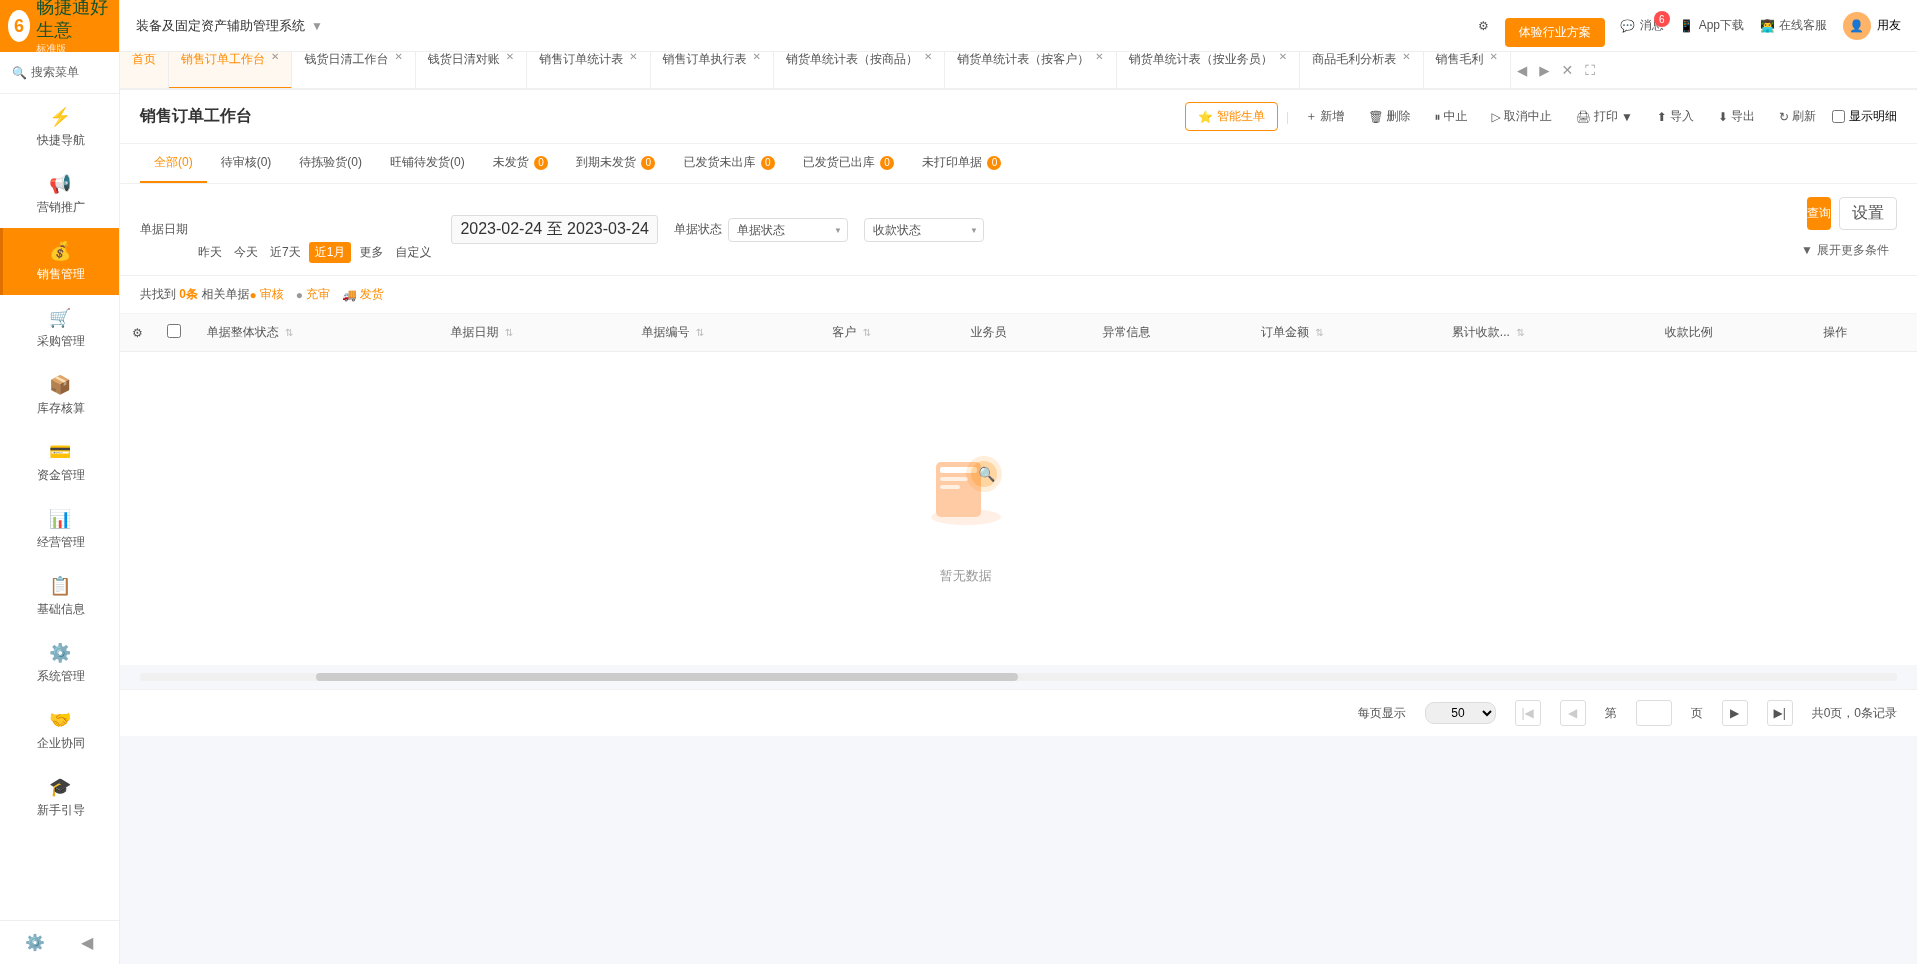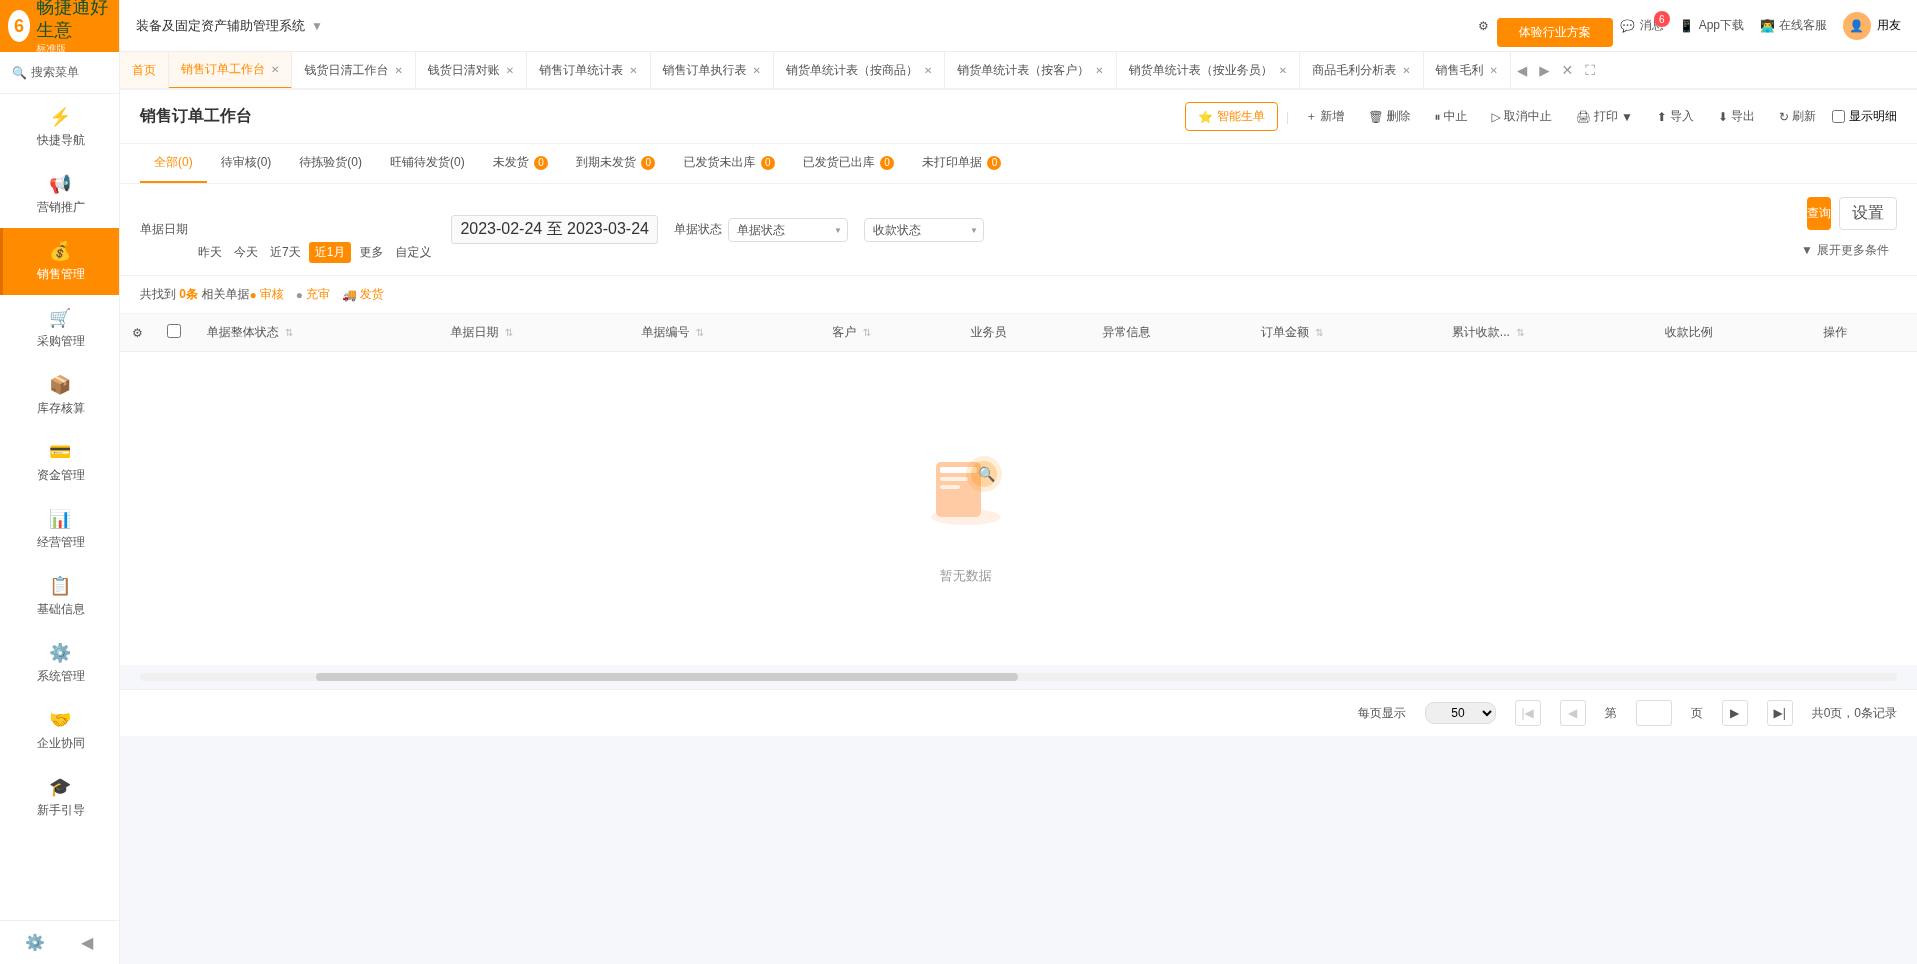--- a/index.html
+++ b/index.html
@@ -17,31 +17,31 @@
     .sidebar-item { display: flex; flex-direction: column; align-items: center; padding: 12px 8px; cursor: pointer; color: #555; font-size: 12px; border-left: 3px solid transparent; }
     .sidebar-item.active { background: #ff8c00; color: #fff; border-left-color: #e07000; }
     .sidebar-item-icon { font-size: 18px; margin-bottom: 4px; }
     .sidebar-bottom { padding: 12px 8px; display: flex; justify-content: space-around; border-top: 1px solid #eee; }
     .sidebar-bottom-btn { background: none; border: none; cursor: pointer; color: #999; font-size: 16px; }
 
     
     .main { flex: 1; display: flex; flex-direction: column; overflow: hidden; }
 
     
-    .topbar { height: 52px; background: #fff; display: flex; align-items: center; padding: 0 16px; border-bottom: 1px solid #eee; gap: 8px; }
+    .topbar { height: 52px; background: #fff; display: flex; align-items: center; padding: 0 16px; border-bottom: 1px solid #eee; gap: 16px; }
     .topbar-title { color: #333; font-size: 13px; flex: 1; display: flex; align-items: center; gap: 6px; }
     .topbar-arrow { color: #999; font-size: 12px; }
-    .topbar-btn-industry { background: #ff8c00; color: #fff; border: none; padding: 6px 22px; border-radius: 4px; cursor: pointer; font-size: 12px; margin-top: 14px; }
+    .topbar-btn-industry { background: #ff8c00; color: #fff; border: none; padding: 6px 14px; border-radius: 4px; cursor: pointer; font-size: 12px; margin-top: 14px; }
     .topbar-icon-btn { background: none; border: none; cursor: pointer; color: #555; font-size: 16px; position: relative; display: flex; align-items: center; gap: 4px; font-size: 12px; }
     .badge { background: #ff4d4f; color: #fff; border-radius: 10px; font-size: 10px; padding: 0 4px; min-width: 16px; height: 16px; display: inline-flex; align-items: center; justify-content: center; position: absolute; top: -6px; right: -6px; }
     .user-avatar { width: 28px; height: 28px; background: #ffb366; border-radius: 50%; display: flex; align-items: center; justify-content: center; color: #fff; font-size: 12px; }
 
     
     .tabbar { background: #fff; display: flex; align-items: center; border-bottom: 2px solid #f0f0f0; overflow: hidden; height: 38px; }
-    .tab { display: flex; align-items: center; padding: 0 12px; height: 38px; cursor: pointer; color: #555; font-size: 12px; white-space: nowrap; border-right: 1px solid #eee; gap: 4px; flex-shrink: 0; }
+    .tab { display: flex; padding: 0 12px; height: 38px; cursor: pointer; color: #555; font-size: 12px; white-space: nowrap; border-right: 1px solid #eee; gap: 4px; flex-shrink: 0; }
     .tab.active { background: #fff8f0; color: #ff8c00; border-bottom: 2px solid #ff8c00; }
     .tab-home { background: #fff8f0; color: #ff8c00; font-weight: 500; }
     .tab-close { color: #999; font-size: 10px; cursor: pointer; margin-left: 2px; }
     .tab-scroll-btn { padding: 0 6px; cursor: pointer; color: #999; background: none; border: none; height: 38px; }
     .tab-close-all { padding: 0 6px; cursor: pointer; color: #999; background: none; border: none; height: 38px; font-size: 14px; }
     .tab-expand { padding: 0 6px; cursor: pointer; color: #999; background: none; border: none; height: 38px; font-size: 14px; }
 
     
     .content { flex: 1; overflow-y: auto; background: #f5f7fa; padding: 0; }
 

